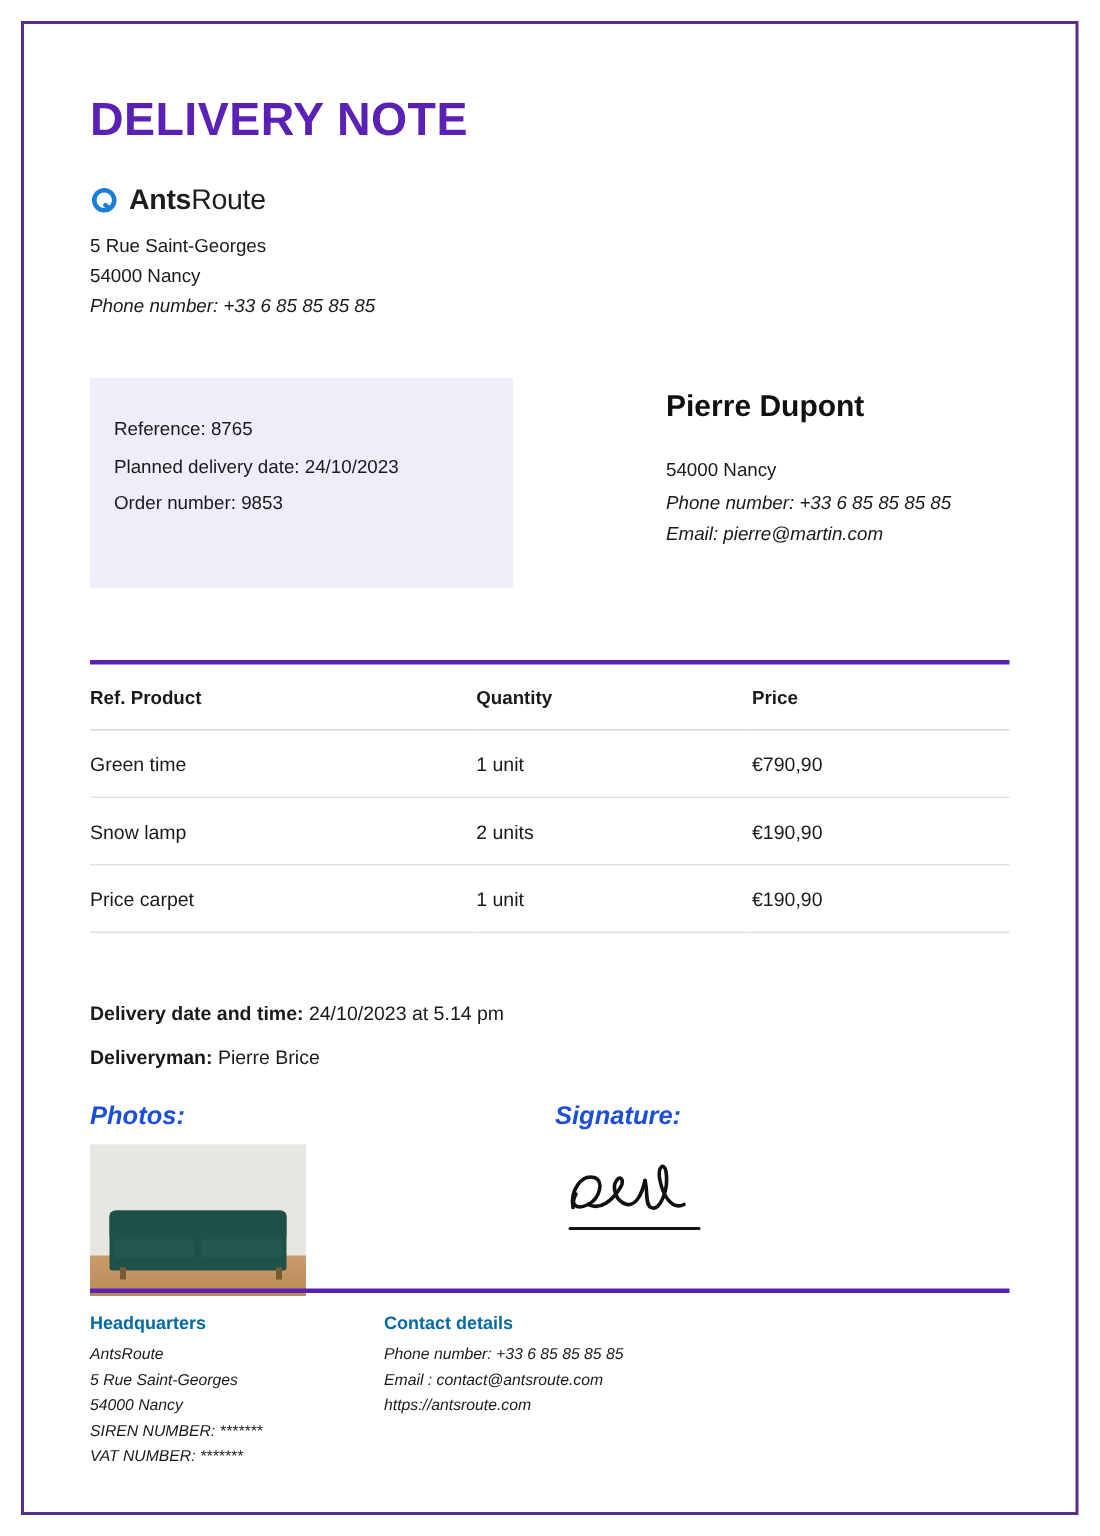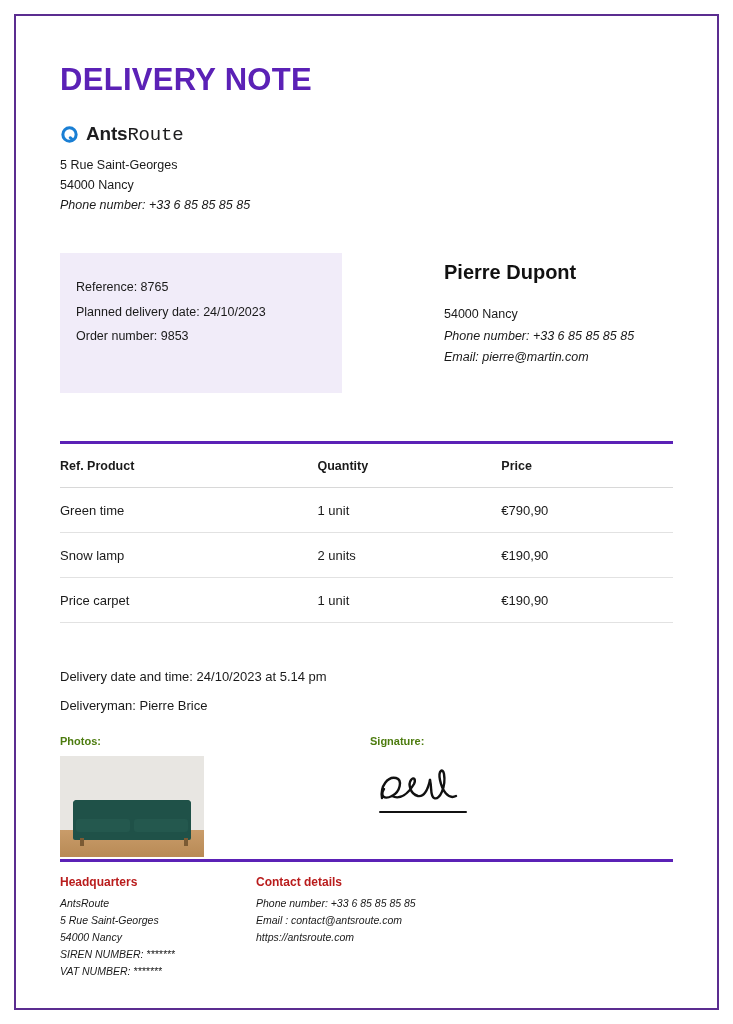--- a/index.html
+++ b/index.html
@@ -56,21 +56,21 @@
     height: 19px;
     flex: 0 0 auto;
     display: block;
   }
   .brand-name {
     font-size: 19px;
     font-weight: bold;
     color: #1d1d1f;
     letter-spacing: -0.2px;
   }
-  .brand-name .light { font-weight: 400; font-family: Liberation Mono, monospace; }
+  .brand-name .light { font-weight: 400; }
 
   .sender-line {
     font-size: 12.5px;
     line-height: 1.62;
     color: #1a1a1a;
   }
   .sender-line.italic { font-style: italic; }
 
   
   .info-row {
@@ -137,32 +137,33 @@
 
   
   .meta {
     margin-top: 46px;
   }
   .meta p {
     margin: 0 0 14px 0;
     font-size: 13px;
     color: #1a1a1a;
   }
-  .meta b { font-weight: normal; }
+  .meta b { font-weight: bold; }
 
   
   .proof-row {
     display: flex;
     margin-top: 22px;
   }
   .proof-label {
-    font-size: 11px;
+    font-size: 17px;
     font-weight: bold;
     margin-bottom: 9px;
-    color: #4d7c0f;
+    color: #1d4ed8;
+    font-style: italic;
   }
   .photo-col { width: 300px; }
   .photo-frame {
     width: 144px;
     height: 101px;
     overflow: hidden;
     background: #e9e7e3;
     position: relative;
   }
   
@@ -213,21 +214,21 @@
     bottom: 28px;
     border-top: 3px solid #5B21B6;
     padding-top: 13px;
     display: flex;
   }
   .foot-col-1 { width: 196px; }
   .foot-title {
     font-size: 12px;
     font-weight: bold;
     margin-bottom: 6px;
-    color: #b91c1c;
+    color: #0369a1;
   }
   .foot-line {
     font-size: 10.5px;
     font-style: italic;
     line-height: 1.62;
     color: #1a1a1a;
   }
 </style>
 </head>
 <body>

